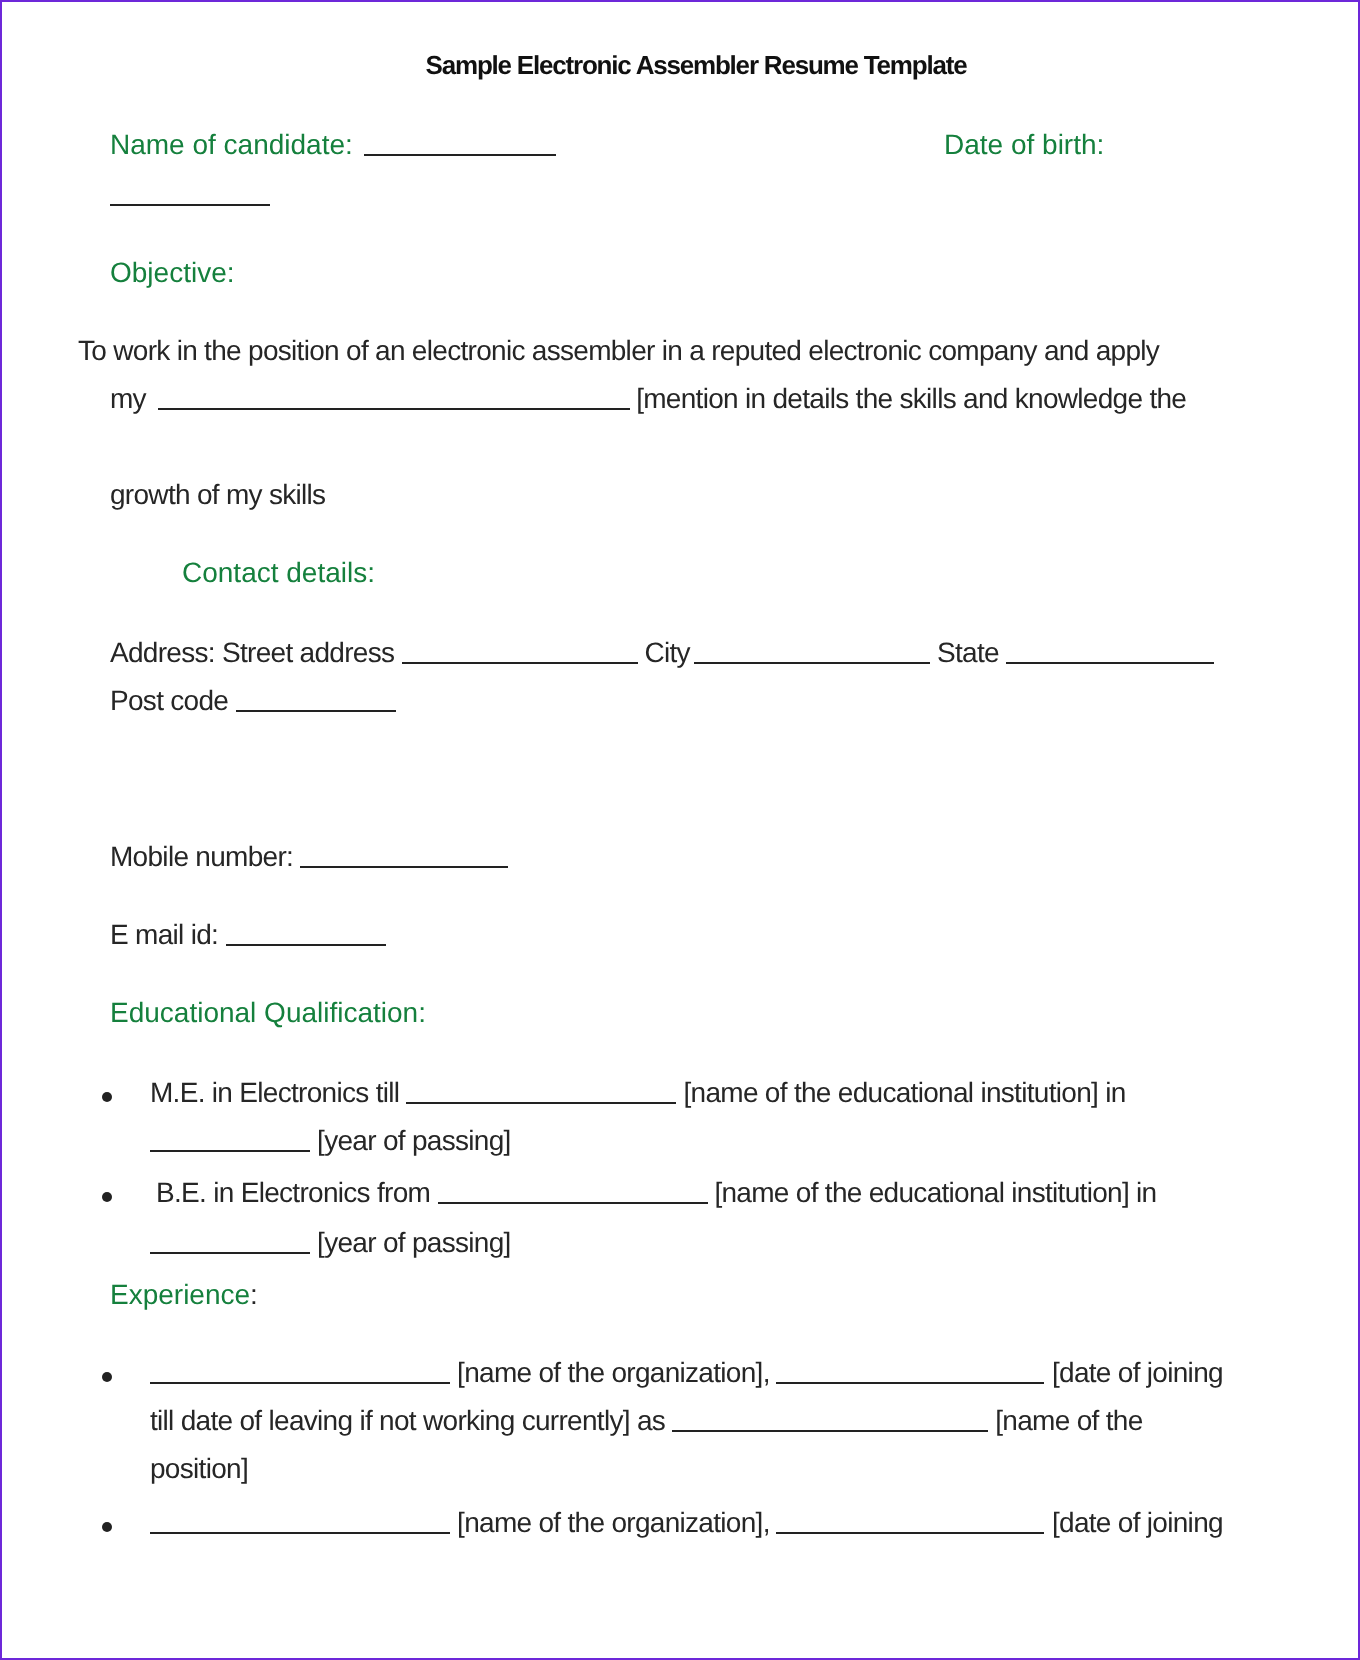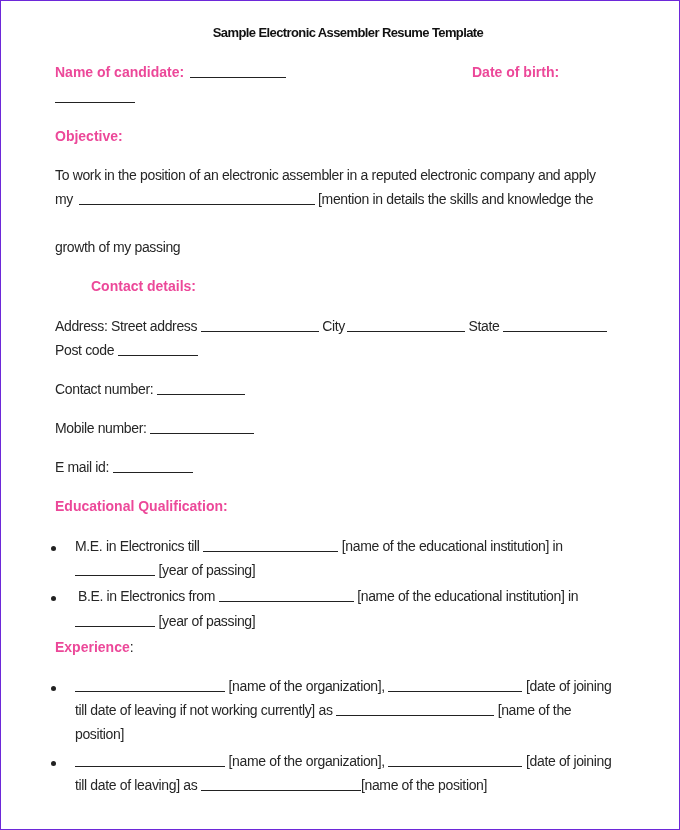--- a/index.html
+++ b/index.html
@@ -11,21 +11,21 @@
     background: #fff;
     font-family: "Liberation Sans", sans-serif;
     color: #262626;
     font-size: 14px;
   }
   .abs { position: absolute; white-space: nowrap; }
   .title {
     left: 0; width: 694px; top: 24px; text-align: center;
     font-weight: bold; font-size: 13px; letter-spacing: -0.6px; color: #111;
   }
-  .bold { font-weight: bold; color: #ec4899; letter-spacing: 0; }
+  .bold { font-weight: normal; color: #15803d; letter-spacing: 0; }
   .txt { letter-spacing: -0.35px; }
   .blank { display: inline-block; border-bottom: 1px solid #222; height: 13px; vertical-align: baseline; margin-bottom: -1px; }
   .bullet { position: absolute; width: 5px; height: 5px; border-radius: 50%; background: #222; }
 </style>
 </head>
 <body>
 
 <div class="page">
 
   <div class="abs title">Sample Electronic Assembler Resume Template</div>
@@ -33,43 +33,39 @@
   <div class="abs bold" style="left:54px; top:63px;">
     <span>Name of candidate:</span>
     <span class="blank" style="width:96px; margin-left:2px;"></span>
   </div>
   <div class="abs bold" style="left:471px; top:63px;">Date of birth:</div>
   <div class="abs" style="left:54px; top:88px;">
     <span class="blank" style="width:80px;"></span>
   </div>
 
   <div class="abs bold" style="left:54px; top:127px;">Objective:</div>
-  <div class="abs txt" style="left:54px; top:166px;">To work in the position of an electronic assembler in a  reputed electronic company and apply</div>
+  <div class="abs txt" style="left:38px; top:166px;">To work in the position of an electronic assembler in a  reputed electronic company and apply</div>
   <div class="abs txt" style="left:54px; top:190px;">
     <span>my</span>
     <span class="blank" style="width:236px; margin-left:2px;"></span>
     <span>[mention in details the skills  and knowledge the</span>
   </div>
-  <div class="abs txt" style="left:54px; top:238px;">growth of my passing</div>
+  <div class="abs txt" style="left:54px; top:238px;">growth of my skills</div>
 
   <div class="abs bold" style="left:54px; top:277px;margin-left:36px;">Contact details:</div>
   <div class="abs txt" style="left:54px; top:341px;">
     <span>Post code</span>
     <span class="blank" style="width:80px;"></span>
   </div>
   <div class="abs txt" style="left:54px; top:317px;">
     <span>Address: Street address</span>
     <span class="blank" style="width:118px;"></span>
     <span>City</span><span class="blank" style="width:118px; margin-left:2px;"></span>
     <span>State</span>
     <span class="blank" style="width:104px;"></span>
-  </div>
-  <div class="abs txt" style="left:54px; top:380px;">
-    <span>Contact number:</span>
-    <span class="blank" style="width:88px;"></span>
   </div>
   <div class="abs txt" style="left:54px; top:419px;">
     <span>Mobile number:</span>
     <span class="blank" style="width:104px;"></span>
   </div>
   <div class="abs txt" style="left:54px; top:458px;">
     <span>E mail  id:</span>
     <span class="blank" style="width:80px;"></span>
   </div>
 
@@ -115,18 +111,14 @@
   </div>
   <div class="abs txt" style="left:74px; top:725px;">position]</div>
 
   <span class="bullet" style="left:50px; top:760px;"></span>
   <div class="abs txt" style="left:74px; top:752px;">
     <span class="blank" style="width:150px;"></span>
     <span>[name of the organization],</span>
     <span class="blank" style="width:134px;"></span>
     <span>[date of joining</span>
   </div>
-  <div class="abs txt" style="left:74px; top:776px;">
-    <span>till date of leaving] as</span>
-    <span class="blank" style="width:160px;"></span><span>[name of the position]</span>
-  </div>
 
 </div>
 
 </body></html>

